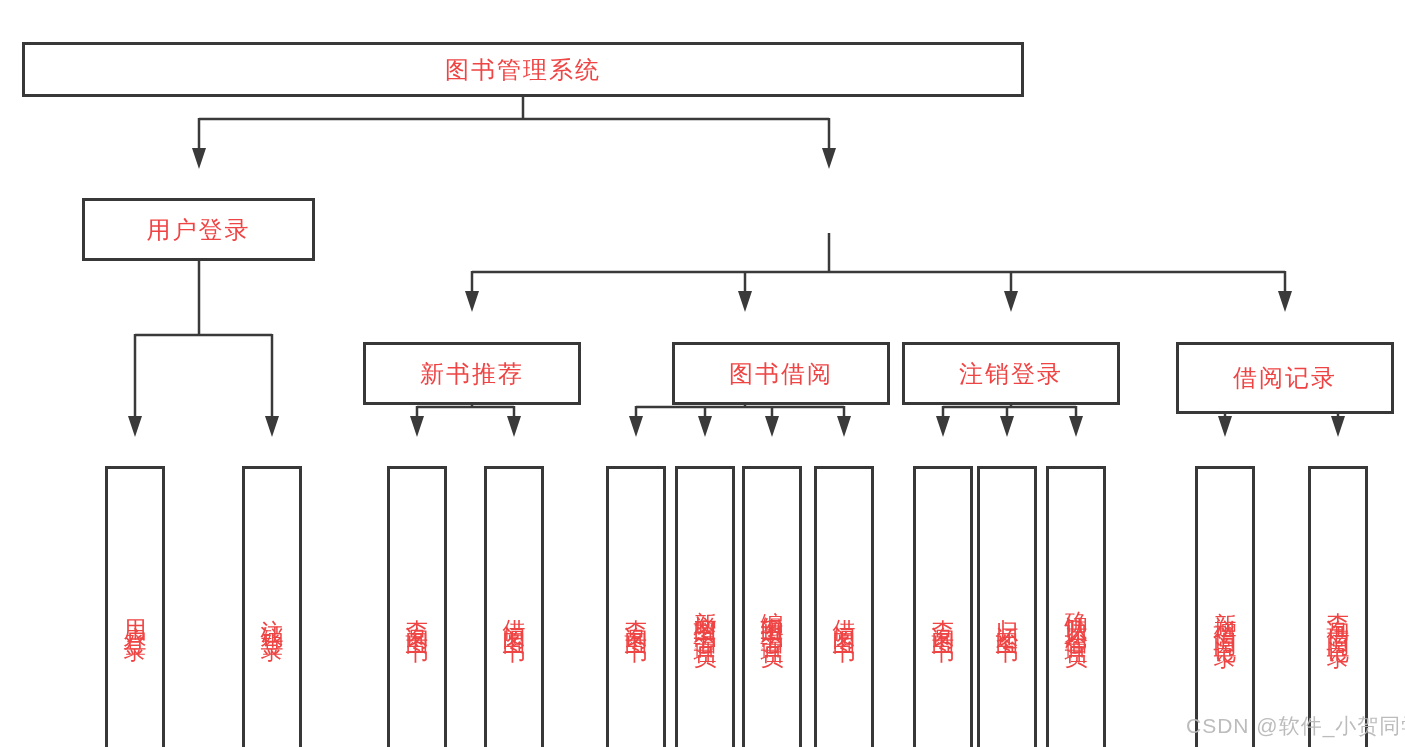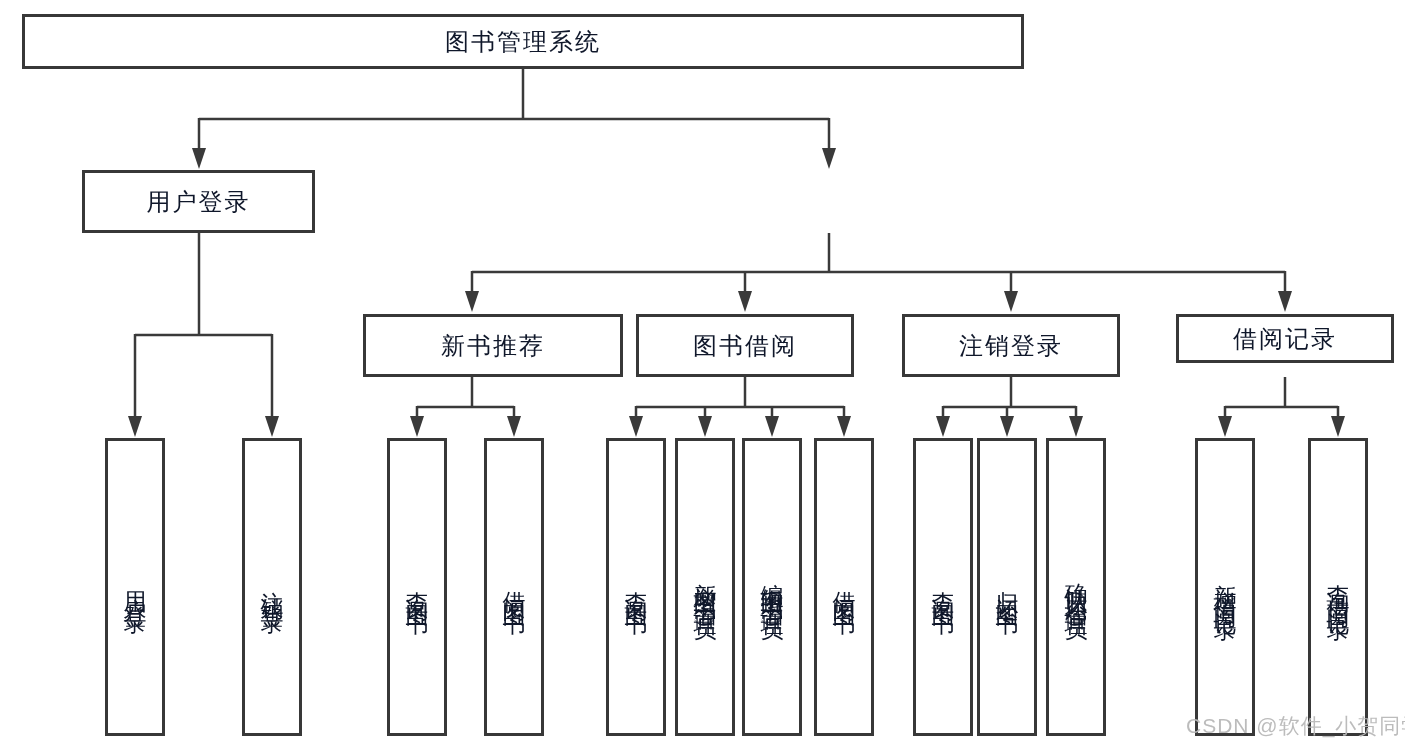--- a/index.html
+++ b/index.html
@@ -4,21 +4,21 @@
 <style>
   html,body{margin:0;padding:0;background:#ffffff;}
   .stage{
     position:relative;width:1405px;height:747px;background:#ffffff;overflow:hidden;
     font-family:"Liberation Sans","DejaVu Sans",sans-serif;
   }
   svg.wires{position:absolute;left:0;top:0;width:1405px;height:747px;}
   .box{
     position:absolute;background:#ffffff;border:3px solid #383838;box-sizing:border-box;
     display:flex;align-items:center;justify-content:center;
-    color:#0f172a;font-size:24px;line-height:1;white-space:nowrap;
+    color:#ef4444;font-size:24px;line-height:1;white-space:nowrap;margin-top:28px;
   }
   .h{letter-spacing:2px;}
   .v{
     writing-mode:vertical-rl;text-orientation:mixed;
     letter-spacing:7px;font-size:23px;
   }
   .watermark{
     position:absolute;left:1186px;top:712px;z-index:5;
     font-size:21px;color:#b9b9b9;letter-spacing:1px;white-space:nowrap;opacity:.95;
   }
@@ -101,24 +101,24 @@
       <line x1="1338" y1="406" x2="1338" y2="417"></line>
       <polygon fill="#3a3a3a" stroke="none" points="1225,437 1218,416 1232,416"></polygon>
       <polygon fill="#3a3a3a" stroke="none" points="1338,437 1331,416 1345,416"></polygon>
     </g>
   </svg>
 
   <div class="box h" style="left:22px;top:14px;width:1002px;height:55px">图书管理系统</div>
 
   <div class="box h" style="left:82px;top:170px;width:233px;height:63px">用户登录</div>
 
-  <div class="box h" style="left:363px;top:314px;width:260px;height:63px">新书推荐</div>
-  <div class="box h" style="left:636px;top:314px;width:218px;height:63px">图书借阅</div>
+  <div class="box h" style="left:363px;top:314px;width:218px;height:63px">新书推荐</div>
+  <div class="box h" style="left:672px;top:314px;width:218px;height:63px">图书借阅</div>
   <div class="box h" style="left:902px;top:314px;width:218px;height:63px">注销登录</div>
-  <div class="box h" style="left:1176px;top:314px;width:218px;height:49px">借阅记录</div>
+  <div class="box h" style="left:1176px;top:314px;width:218px;height:72px">借阅记录</div>
 
   <div class="box v" style="left:105px;top:438px;width:60px;height:298px">用户登录</div>
   <div class="box v" style="left:242px;top:438px;width:60px;height:298px">注销登录</div>
 
   <div class="box v" style="left:387px;top:438px;width:60px;height:298px">查询图书</div>
   <div class="box v" style="left:484px;top:438px;width:60px;height:298px">借阅图书</div>
 
   <div class="box v" style="left:606px;top:438px;width:60px;height:298px">查询图书</div>
   <div class="box v" style="left:675px;top:438px;width:60px;height:298px;letter-spacing:5px">新增图书（管理员）</div>
   <div class="box v" style="left:742px;top:438px;width:60px;height:298px;letter-spacing:5px">编辑图书（管理员）</div>

